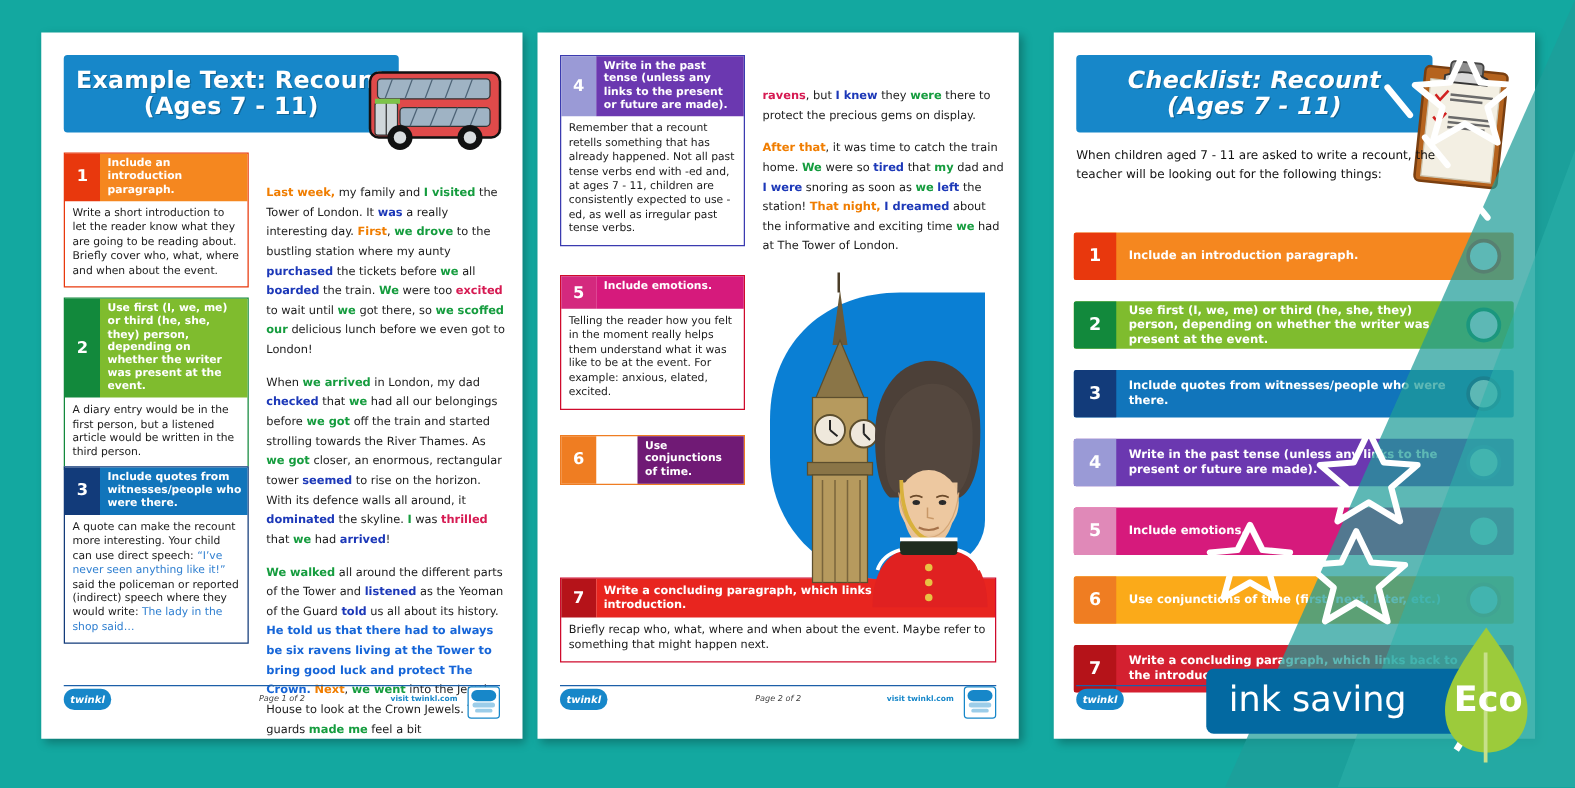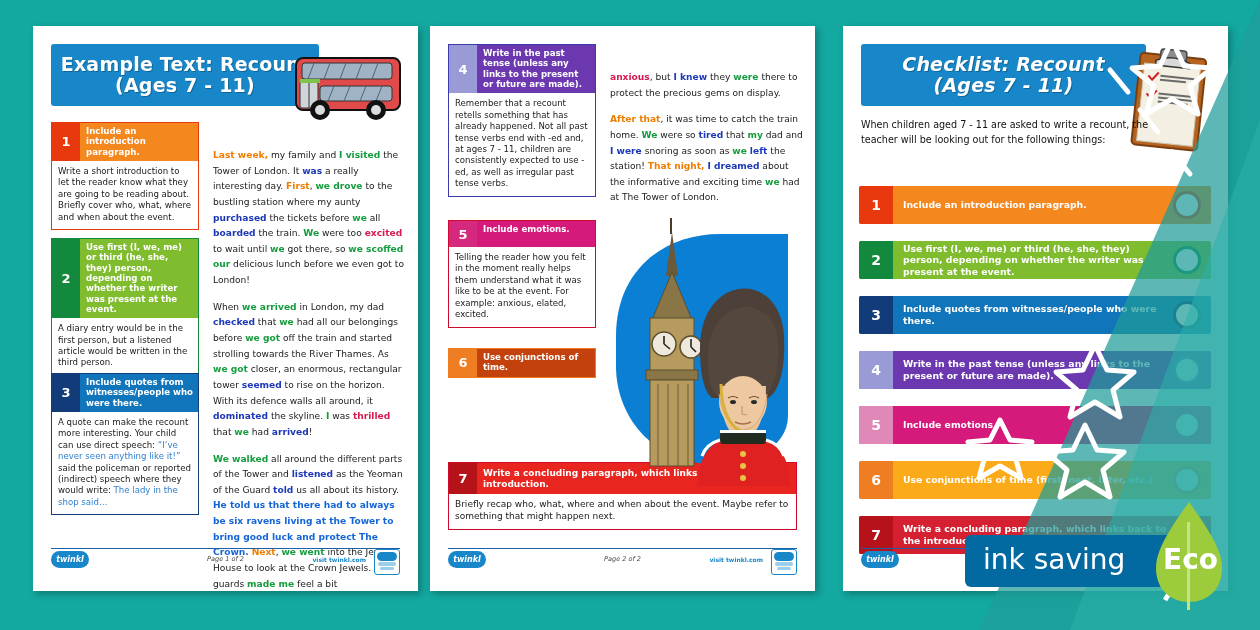--- a/index.html
+++ b/index.html
@@ -198,34 +198,34 @@
       <div class="head">
         <div class="num" style="background:#d4297e;">5</div>
         <div class="htxt" style="background:#d61a7c;">Include emotions.</div>
       </div>
       <div class="body">Telling the reader how you felt in the moment really helps them understand what it was like to be at the event. For example: anxious, elated, excited.</div>
     </div>
 
     <div class="crit" style="top:322px;border-color:#ef7d22;">
       <div class="head">
         <div class="num" style="background:#ef7d22;">6</div>
-        <div class="htxt" style="background:#c2410c;">Use conjunctions of time.</div>
+        <div class="htxt" style="background:#701a75;margin-left:33px;">Use conjunctions of time.</div>
       </div>
     </div>
 
     <div class="crit wide" style="top:436px;border-color:#cf0a2c;">
       <div class="head">
         <div class="num" style="background:#b51319;">7</div>
         <div class="htxt" style="background:#e8251f;">Write a concluding paragraph, which links back to the introduction.</div>
       </div>
       <div class="body">Briefly recap who, what, where and when about the event. Maybe refer to something that might happen next.</div>
     </div>
 
     <div class="narr" id="narr2">
-        <p><span class="r">anxious</span><span>, but </span><span class="b">I knew</span><span> they </span><span class="g">were</span><span> there to protect the precious gems on display.</span></p>
+        <p><span class="r">ravens</span><span>, but </span><span class="b">I knew</span><span> they </span><span class="g">were</span><span> there to protect the precious gems on display.</span></p>
         <p><span class="o">After that</span><span>, it was time to catch the train home. </span><span class="g">We</span><span> were so </span><span class="b">tired</span><span> that </span><span class="g">my</span><span> dad and </span><span class="b">I were</span><span> snoring as soon as </span><span class="g">we</span><span> </span><span class="b">left</span><span> the station! </span><span class="o">That night,</span><span> </span><span class="b">I dreamed</span><span> about the informative and exciting time </span><span class="g">we</span><span> had at The Tower of London.</span></p>
       </div>
 
     <div class="img-guard">
       <svg viewBox="0 0 200 270" width="200" height="270">
         <path d="M8 120 C8 55 55 18 112 18 L180 18 L180 200 C180 228 150 248 105 248 C50 248 8 205 8 150 Z" fill="#0a7fd4"></path>
 
         <g>
           <polygon points="58,60 64,16 70,60" fill="#6b5a3a"></polygon>
           <rect x="59" y="2" width="2" height="16" fill="#4a3d28" transform="translate(3,0)"></rect>

